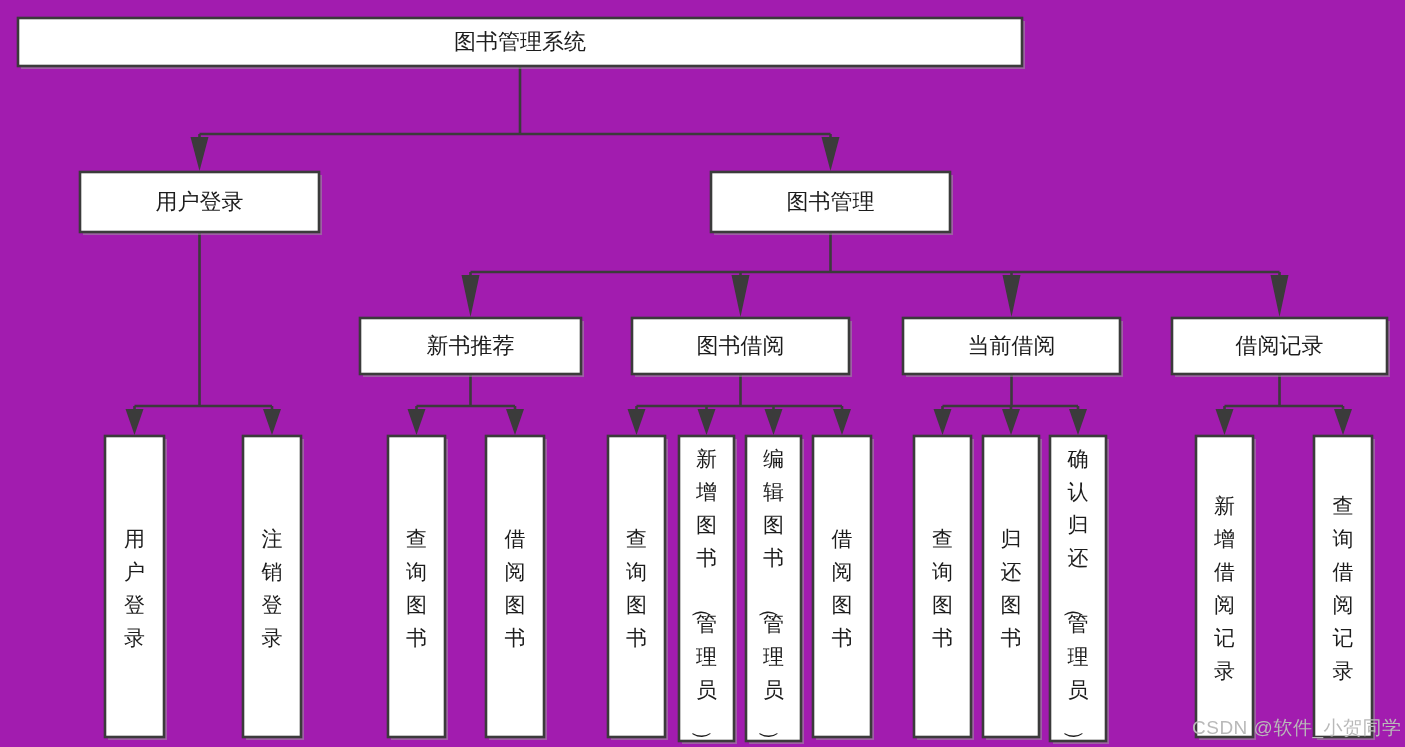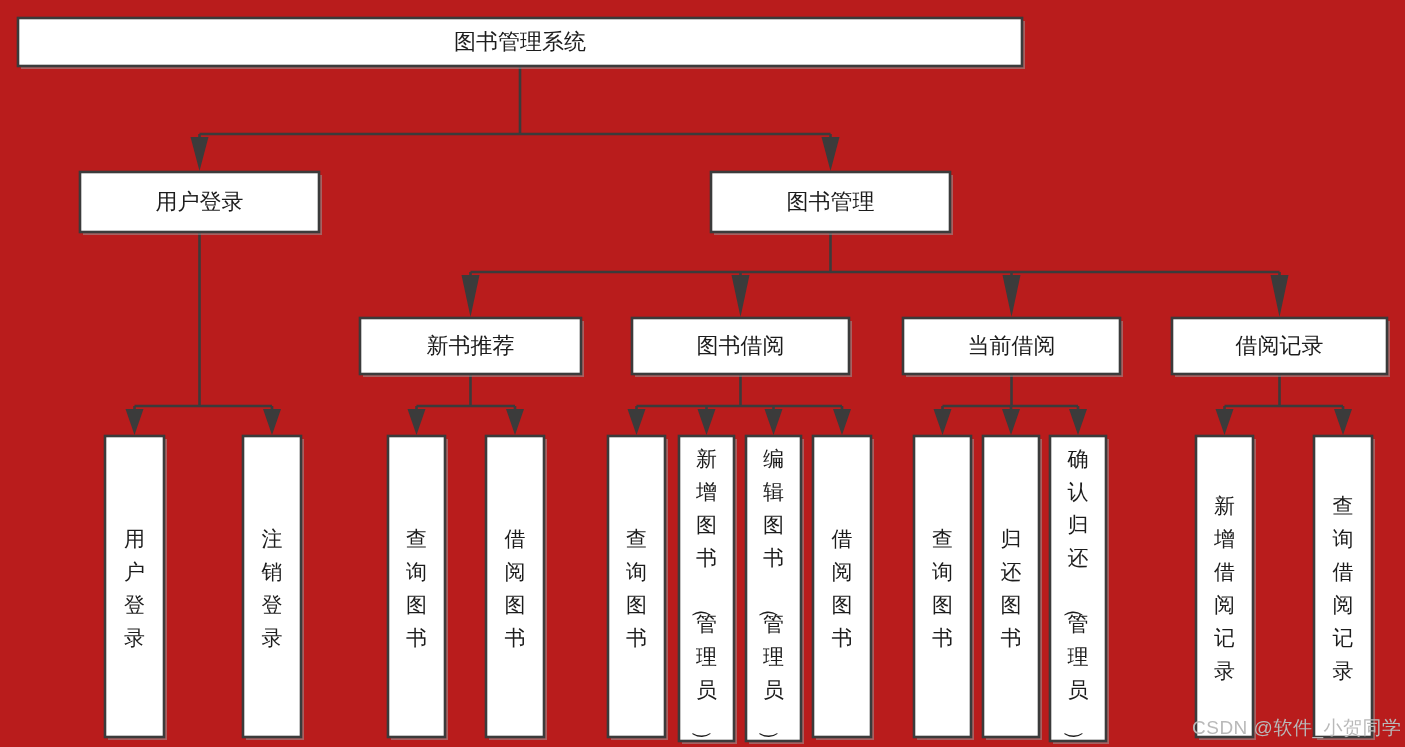--- a/index.html
+++ b/index.html
@@ -8,21 +8,21 @@
     padding: 0;
     background: #ffffff;
   }
   body {
     font-family: "Liberation Sans", "DejaVu Sans", sans-serif;
   }
   #diagram-root {
     position: relative;
     width: 1405px;
     height: 747px;
-    background: #b91c1c;
+    background: #a21caf;
     overflow: hidden;
   }
   svg#tree-svg {
     position: absolute;
     left: 0;
     top: 0;
     width: 1405px;
     height: 747px;
     display: block;
   }

